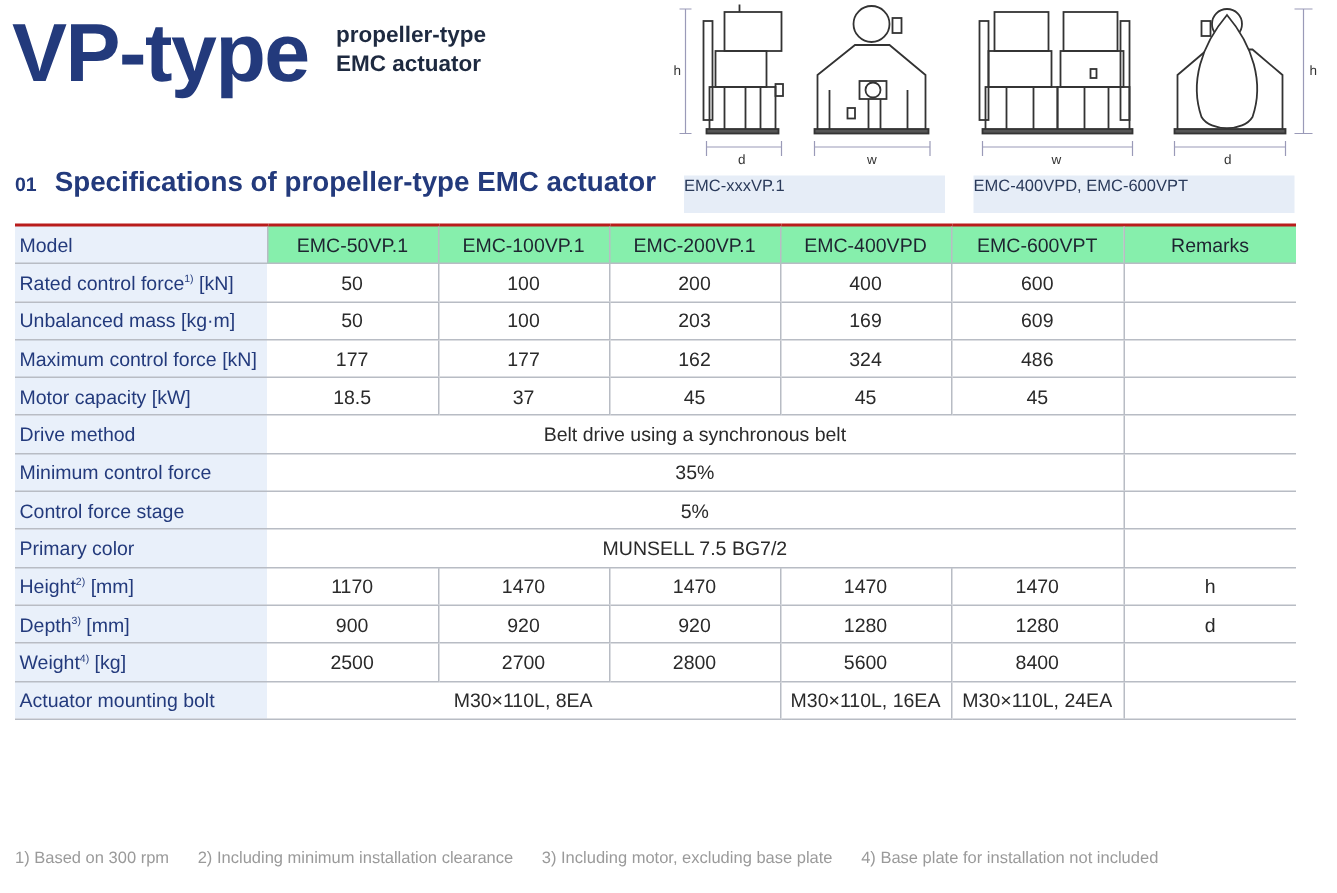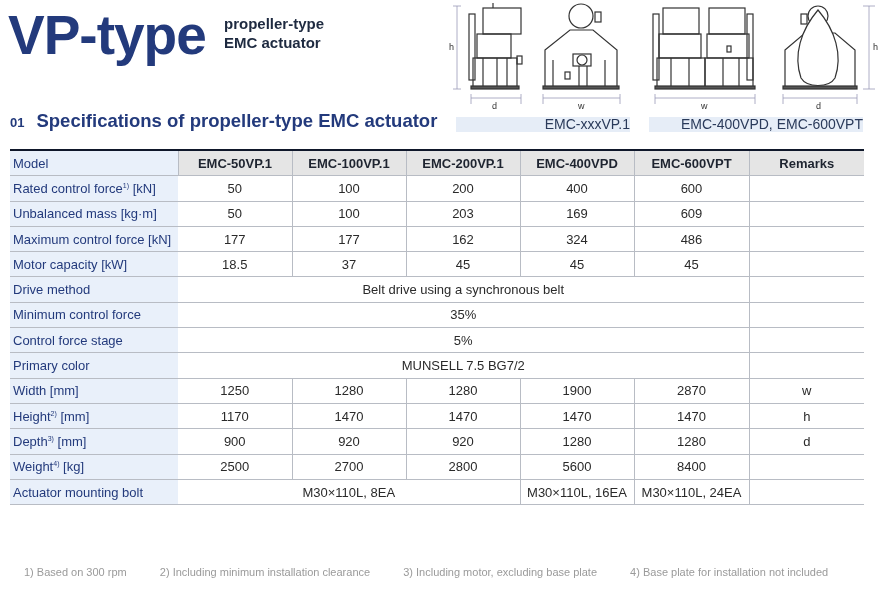--- a/index.html
+++ b/index.html
@@ -3,31 +3,31 @@
 <meta charset="utf-8">
 <style>
   html, body { margin:0; padding:0; background:#ffffff; }
   body { width:891px; height:595px; position:relative; overflow:hidden; font-family:"Liberation Sans", sans-serif; color:#222; }
   .title { position:absolute; left:8px; top:2px; font-size:55px; font-weight:bold; color:#233a7c; letter-spacing:-1px; line-height:66px; }
   .subtitle { position:absolute; left:224px; top:14px; font-size:15px; font-weight:bold; color:#1e2a40; line-height:19px; }
   .section { position:absolute; left:10px; top:109px; font-weight:bold; color:#233a7c; line-height:24px; }
   .section .num { font-size:13px; margin-right:12px; color:#233a7c; }
   .section .txt { font-size:18.5px; }
   .figs { position:absolute; left:445px; top:0; width:446px; height:135px; }
-  .caption { position:absolute; top:117px; height:15px; background:#e6edf7; color:#2a3a5a; font-size:14px; text-align:right; line-height:15px; }
+  .caption { position:absolute; top:117px; height:25px; background:#e6edf7; color:#2a3a5a; font-size:11px; text-align:left; line-height:15px; }
   table.spec { position:absolute; left:10px; top:149px; width:854px; border-collapse:collapse; font-size:13px; table-layout:fixed; }
   table.spec td, table.spec th { height:24.3px; padding:0; border-bottom:1.5px solid #b8bcc4; text-align:center; font-weight:normal; color:#2a2a2a; }
-  table.spec tr:first-child td, table.spec tr:first-child th { border-top:2px solid #0f172a; }
-  table.spec th { background:#e5e5e5; font-weight:bold; color:#1e2430; }
+  table.spec tr:first-child td, table.spec tr:first-child th { border-top:2px solid #b91c1c; }
+  table.spec th { background:#86efac; font-weight:normal; color:#1e2430; }
   table.spec td.label, table.spec th.label { text-align:left; padding-left:3px; background:#e9f0fa; color:#233a7c; font-weight:normal; }
   table.spec td.c, table.spec th.c { border-left:1.5px solid #b8bcc4; }
   table.spec td.c1 { border-left:none; }
   sup { font-size:7px; vertical-align:5px; }
   .footnotes { position:absolute; left:10px; top:566px; font-size:11px; color:#9a9a9a; white-space:nowrap; }
-  .footnotes span { margin-right:16px;margin-left:14px; }
+  .footnotes span { margin-right:16px; }
 </style>
 </head>
 <body>
 
 <div class="title">VP-type</div>
 <div class="subtitle">
   <div>propeller-type</div>
   <div>EMC actuator</div>
 </div>
 
@@ -193,29 +193,20 @@
     <td class="label">Control force stage</td>
     <td class="c1" colspan="5">5%</td>
     <td class="c"></td>
   </tr>
   <tr>
     <td class="label">Primary color</td>
     <td class="c1" colspan="5">MUNSELL 7.5 BG7/2</td>
     <td class="c"></td>
   </tr>
   <tr>
-    <td class="label">Width [mm]</td>
-    <td class="c c1">1250</td>
-    <td class="c">1280</td>
-    <td class="c">1280</td>
-    <td class="c">1900</td>
-    <td class="c">2870</td>
-    <td class="c">w</td>
-  </tr>
-  <tr>
     <td class="label"><span>Height</span><sup>2)</sup><span> [mm]</span></td>
     <td class="c c1">1170</td>
     <td class="c">1470</td>
     <td class="c">1470</td>
     <td class="c">1470</td>
     <td class="c">1470</td>
     <td class="c">h</td>
   </tr>
   <tr>
     <td class="label"><span>Depth</span><sup>3)</sup><span> [mm]</span></td>

